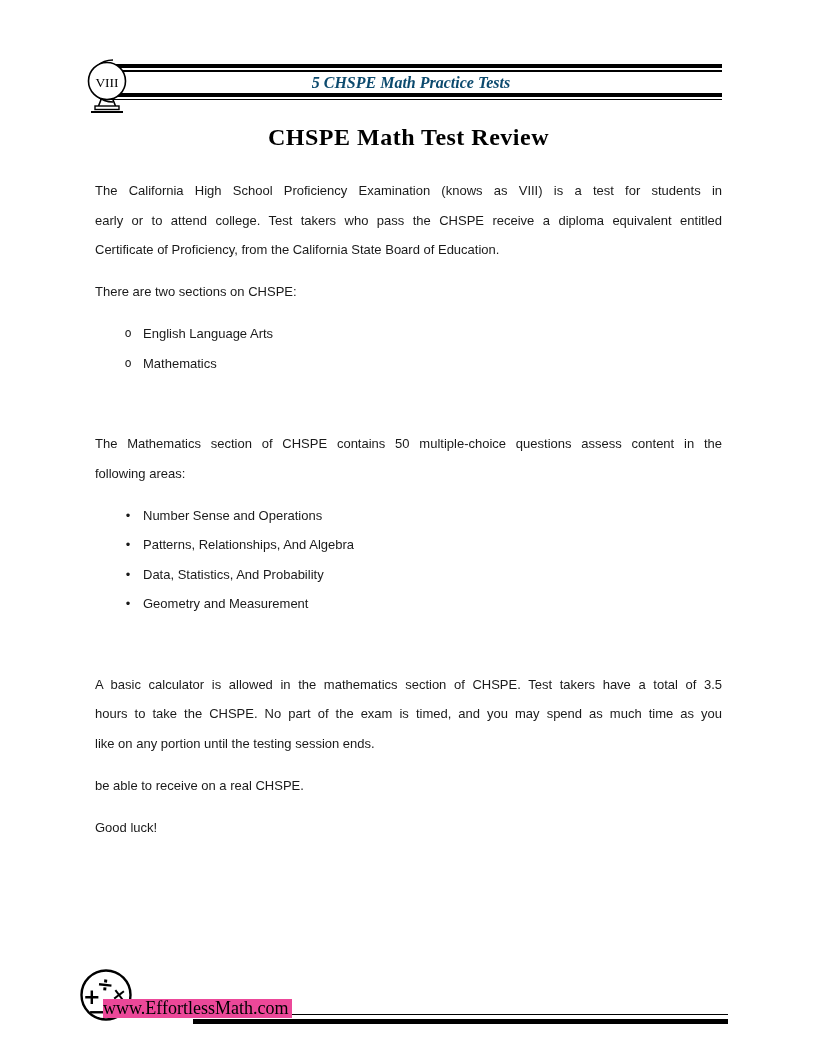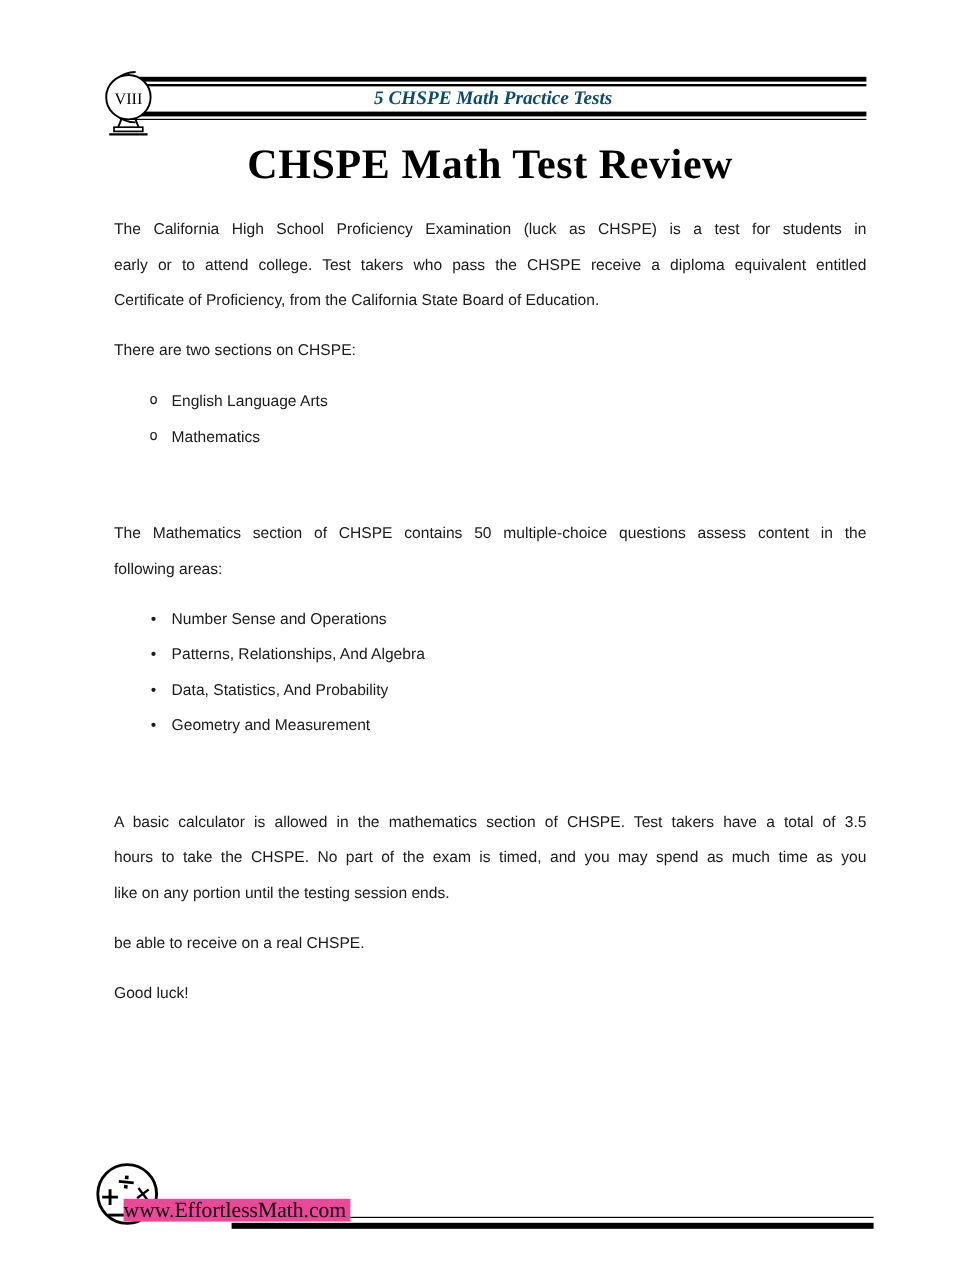--- a/index.html
+++ b/index.html
@@ -18,21 +18,21 @@
     font-family:"Liberation Serif",serif;font-weight:bold;font-style:italic;
     font-size:16px;color:#0c4a6e;
   }
   .globe{position:absolute;left:78px;top:30px;z-index:2;}
 
   
   .content{position:absolute;left:95px;top:0;width:627px;z-index:1;}
   .doc-title{
     margin:92px 0 0;text-align:center;color:#000;
     font-family:"Liberation Serif",serif;font-weight:bold;
-    font-size:35px;line-height:38px;letter-spacing:.5px;
+    font-size:24px;line-height:38px;letter-spacing:.5px;
   }
   .blocks{margin-top:0;}
   .para{margin:0 0 12.5px;}
   .para.first{margin-top:20px;}
   .pline{
     font-size:13px;line-height:29.5px;
     text-align:justify;text-align-last:justify;
   }
   .pline.last{text-align-last:left;}
   .blist{margin:0 0 12.5px;}
@@ -76,21 +76,21 @@
       <div class="rule-thick"></div>
       <div class="rule-gap"></div>
       <div class="rule-thin"></div>
     </div>
   </header>
 
   <main class="content">
     <h1 class="doc-title">CHSPE Math Test Review</h1>
     <div class="blocks">
         <div class="para first">
-          <div class="pline">The California High School Proficiency Examination (luck as CHSPE) is a test for students in</div>
+          <div class="pline">The California High School Proficiency Examination (knows as VIII) is a test for students in</div>
           <div class="pline">early or to attend college. Test takers who pass the CHSPE receive a diploma equivalent entitled</div>
           <div class="pline last">Certificate of Proficiency, from the California State Board of Education.</div>
         </div>
         <div class="para">
           <div class="pline last">There are two sections on CHSPE:</div>
         </div>
         <div class="blist">
           <div class="bitem"><span class="marker circle">o</span><span>English Language Arts</span></div>
           <div class="bitem"><span class="marker circle">o</span><span>Mathematics</span></div>
         </div>

